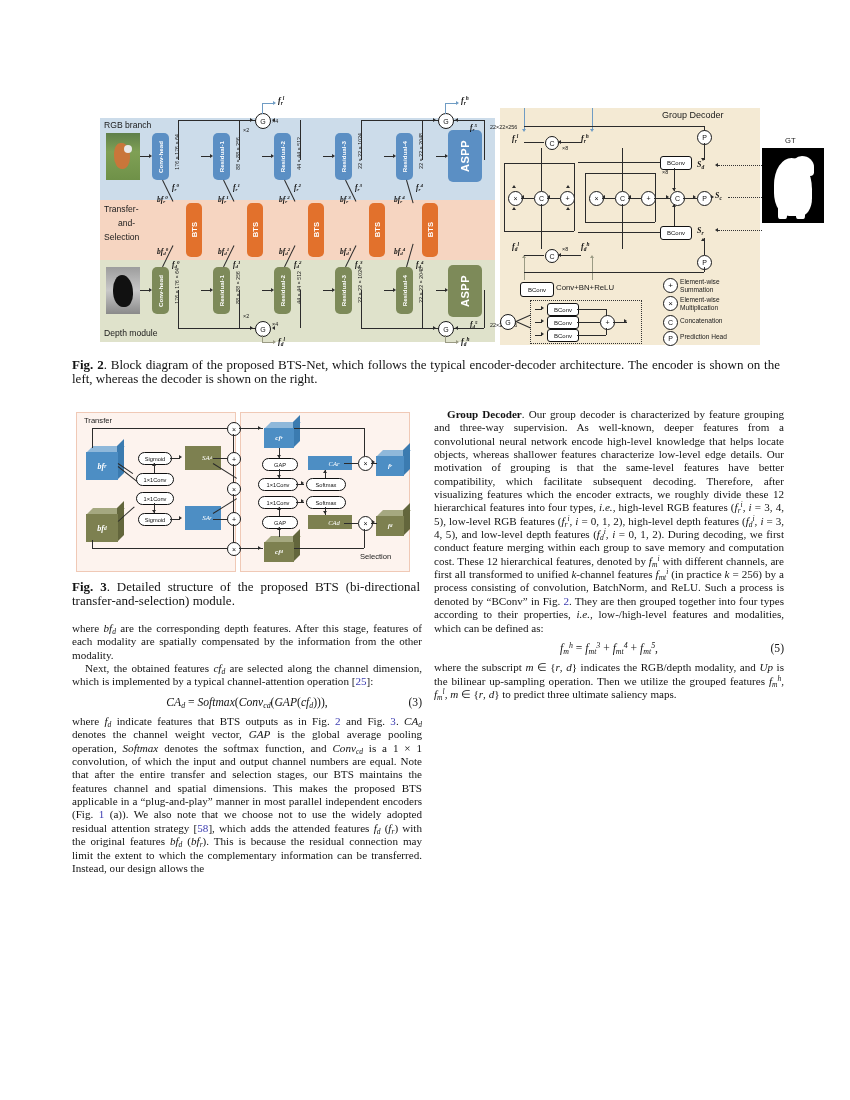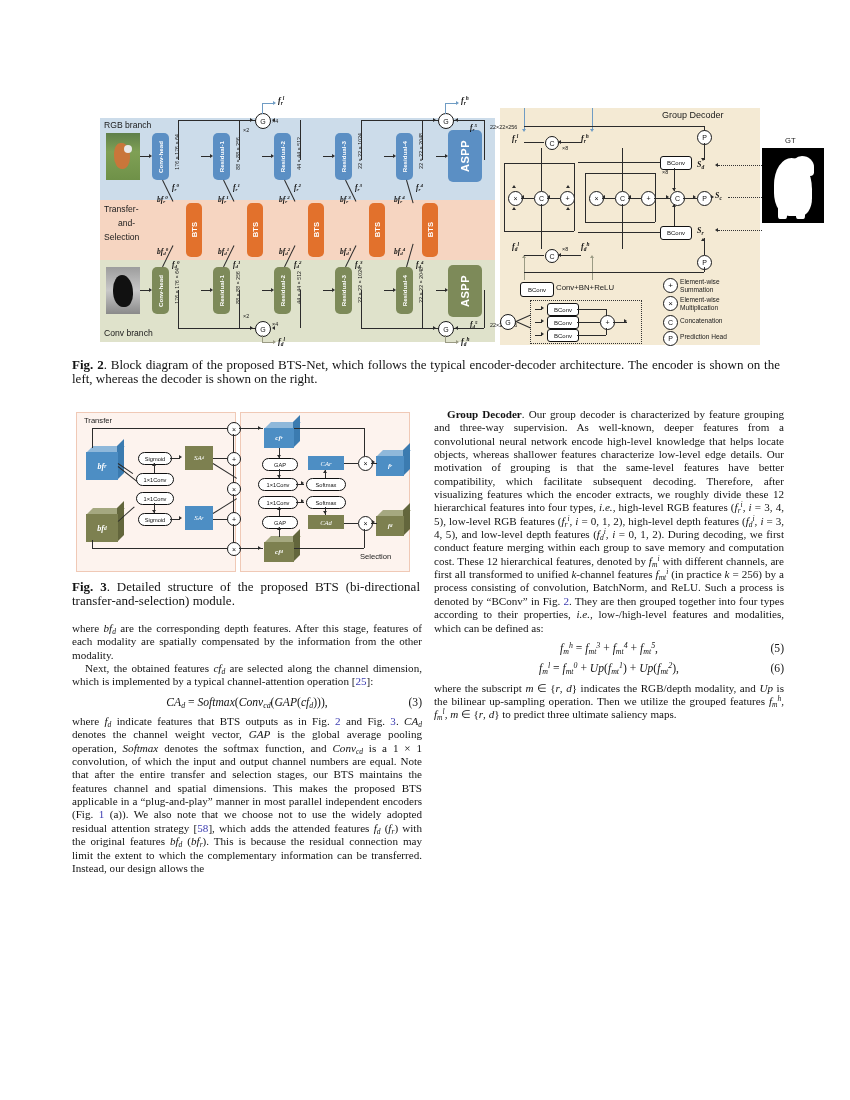--- a/index.html
+++ b/index.html
@@ -86,40 +86,40 @@
   .cube{position:absolute;}
   .cube .face{position:absolute;left:0;top:6px;width:100%;height:calc(100% - 6px);
      display:flex;align-items:center;justify-content:center;
      font-family:"Liberation Serif",serif;font-style:italic;font-weight:bold;
      color:#fff;font-size:8px;}
   .cube .top{position:absolute;left:0;top:0;width:100%;height:7px;
      transform:skewX(-45deg);transform-origin:bottom left;}
   .cube .side{position:absolute;right:-6px;top:0;width:7px;height:100%;
      transform:skewY(-45deg);transform-origin:top left;}
   .sq{position:absolute;display:flex;align-items:center;justify-content:center;
-      font-family:"Liberation Serif",serif;font-style:italic;color:#fff;font-size:7px;}
+      font-family:"Liberation Serif",serif;font-style:italic;color:#fff;font-size:7px;padding-left:8px;}
   .f3lab{position:absolute;font-family:"Liberation Sans",sans-serif;font-size:7.6px;color:#1a1a1a;}
 </style>
 </head>
 <body>
 
 <div class="page">
 
   <div id="fig2">
 
     <div class="band rgb"></div>
     <div class="band ts"></div>
     <div class="band dep"></div>
     <div class="gdbg"></div>
 
     <div class="brlabel" style="left:4px;top:20px;">RGB branch</div>
     <div class="brlabel" style="left:4px;top:104px;">Transfer-</div>
     <div class="brlabel" style="left:18px;top:118px;">and-</div>
     <div class="brlabel" style="left:4px;top:132px;">Selection</div>
-    <div class="brlabel" style="left:4px;top:228px;">Conv branch</div>
+    <div class="brlabel" style="left:4px;top:228px;">Depth module</div>
     <div class="gd-title" style="left:562px;top:10px;">Group Decoder</div>
 
     <div class="thumb" style="left:6px;top:33px;width:34px;height:47px;background:
         linear-gradient(180deg,#5f7f4a 0%,#7fa055 40%,#6f9148 100%);">
       <div style="position:absolute;left:8px;top:10px;width:16px;height:26px;background:#c9763a;border-radius:40% 50% 45% 50%;"></div>
       <div style="position:absolute;left:18px;top:12px;width:8px;height:8px;background:#e8e8e8;border-radius:50%;"></div>
     </div>
     <div class="blk b" style="left:52px;top:33px;width:17px;height:47px;">
         <span style="font-size:6.2px">Conv-head</span>
       </div>
@@ -612,23 +612,19 @@
       During decoding, we first conduct feature merging within each group to save memory and computation cost. These
       12 hierarchical features, denoted by <i>f<sub>m</sub><sup>i</sup></i> with different channels, are first all transformed to unified <i>k</i>-channel features
       <i>f<sub>mt</sub><sup>i</sup></i> (in practice <i>k</i> = 256) by a process consisting of convolution, BatchNorm, and ReLU. Such a process is denoted
       by “BConv” in Fig. <span class="cite">2</span>. They are then grouped together into four types according to their properties, <i>i.e.</i>, low-/high-level
       features and modalities, which can be defined as:</p>
 
     <div class="eqn">
       <i>f<sub>m</sub><sup>h</sup></i> = <i>f<sub>mt</sub><sup>3</sup></i> + <i>f<sub>mt</sub><sup>4</sup></i> + <i>f<sub>mt</sub><sup>5</sup></i>,
       <span class="num">(5)</span>
     </div>
-    <div class="eqn">
-      <i>f<sub>m</sub><sup>l</sup></i> = <i>f<sub>mt</sub><sup>0</sup></i> + <i>Up</i>(<i>f<sub>mt</sub><sup>1</sup></i>) + <i>Up</i>(<i>f<sub>mt</sub><sup>2</sup></i>),
-      <span class="num">(6)</span>
-    </div>
 
     <p class="noind">where the subscript <i>m</i> ∈ {<i>r</i>, <i>d</i>} indicates the RGB/depth
       modality, and <i>Up</i> is the bilinear up-sampling operation. Then we utilize the grouped features <i>f<sub>m</sub><sup>h</sup></i>, <i>f<sub>m</sub><sup>l</sup></i>, <i>m</i> ∈ {<i>r</i>, <i>d</i>} to predict
       three ultimate saliency maps.</p>
   </div>
 
 </div>
 
 </body></html>

